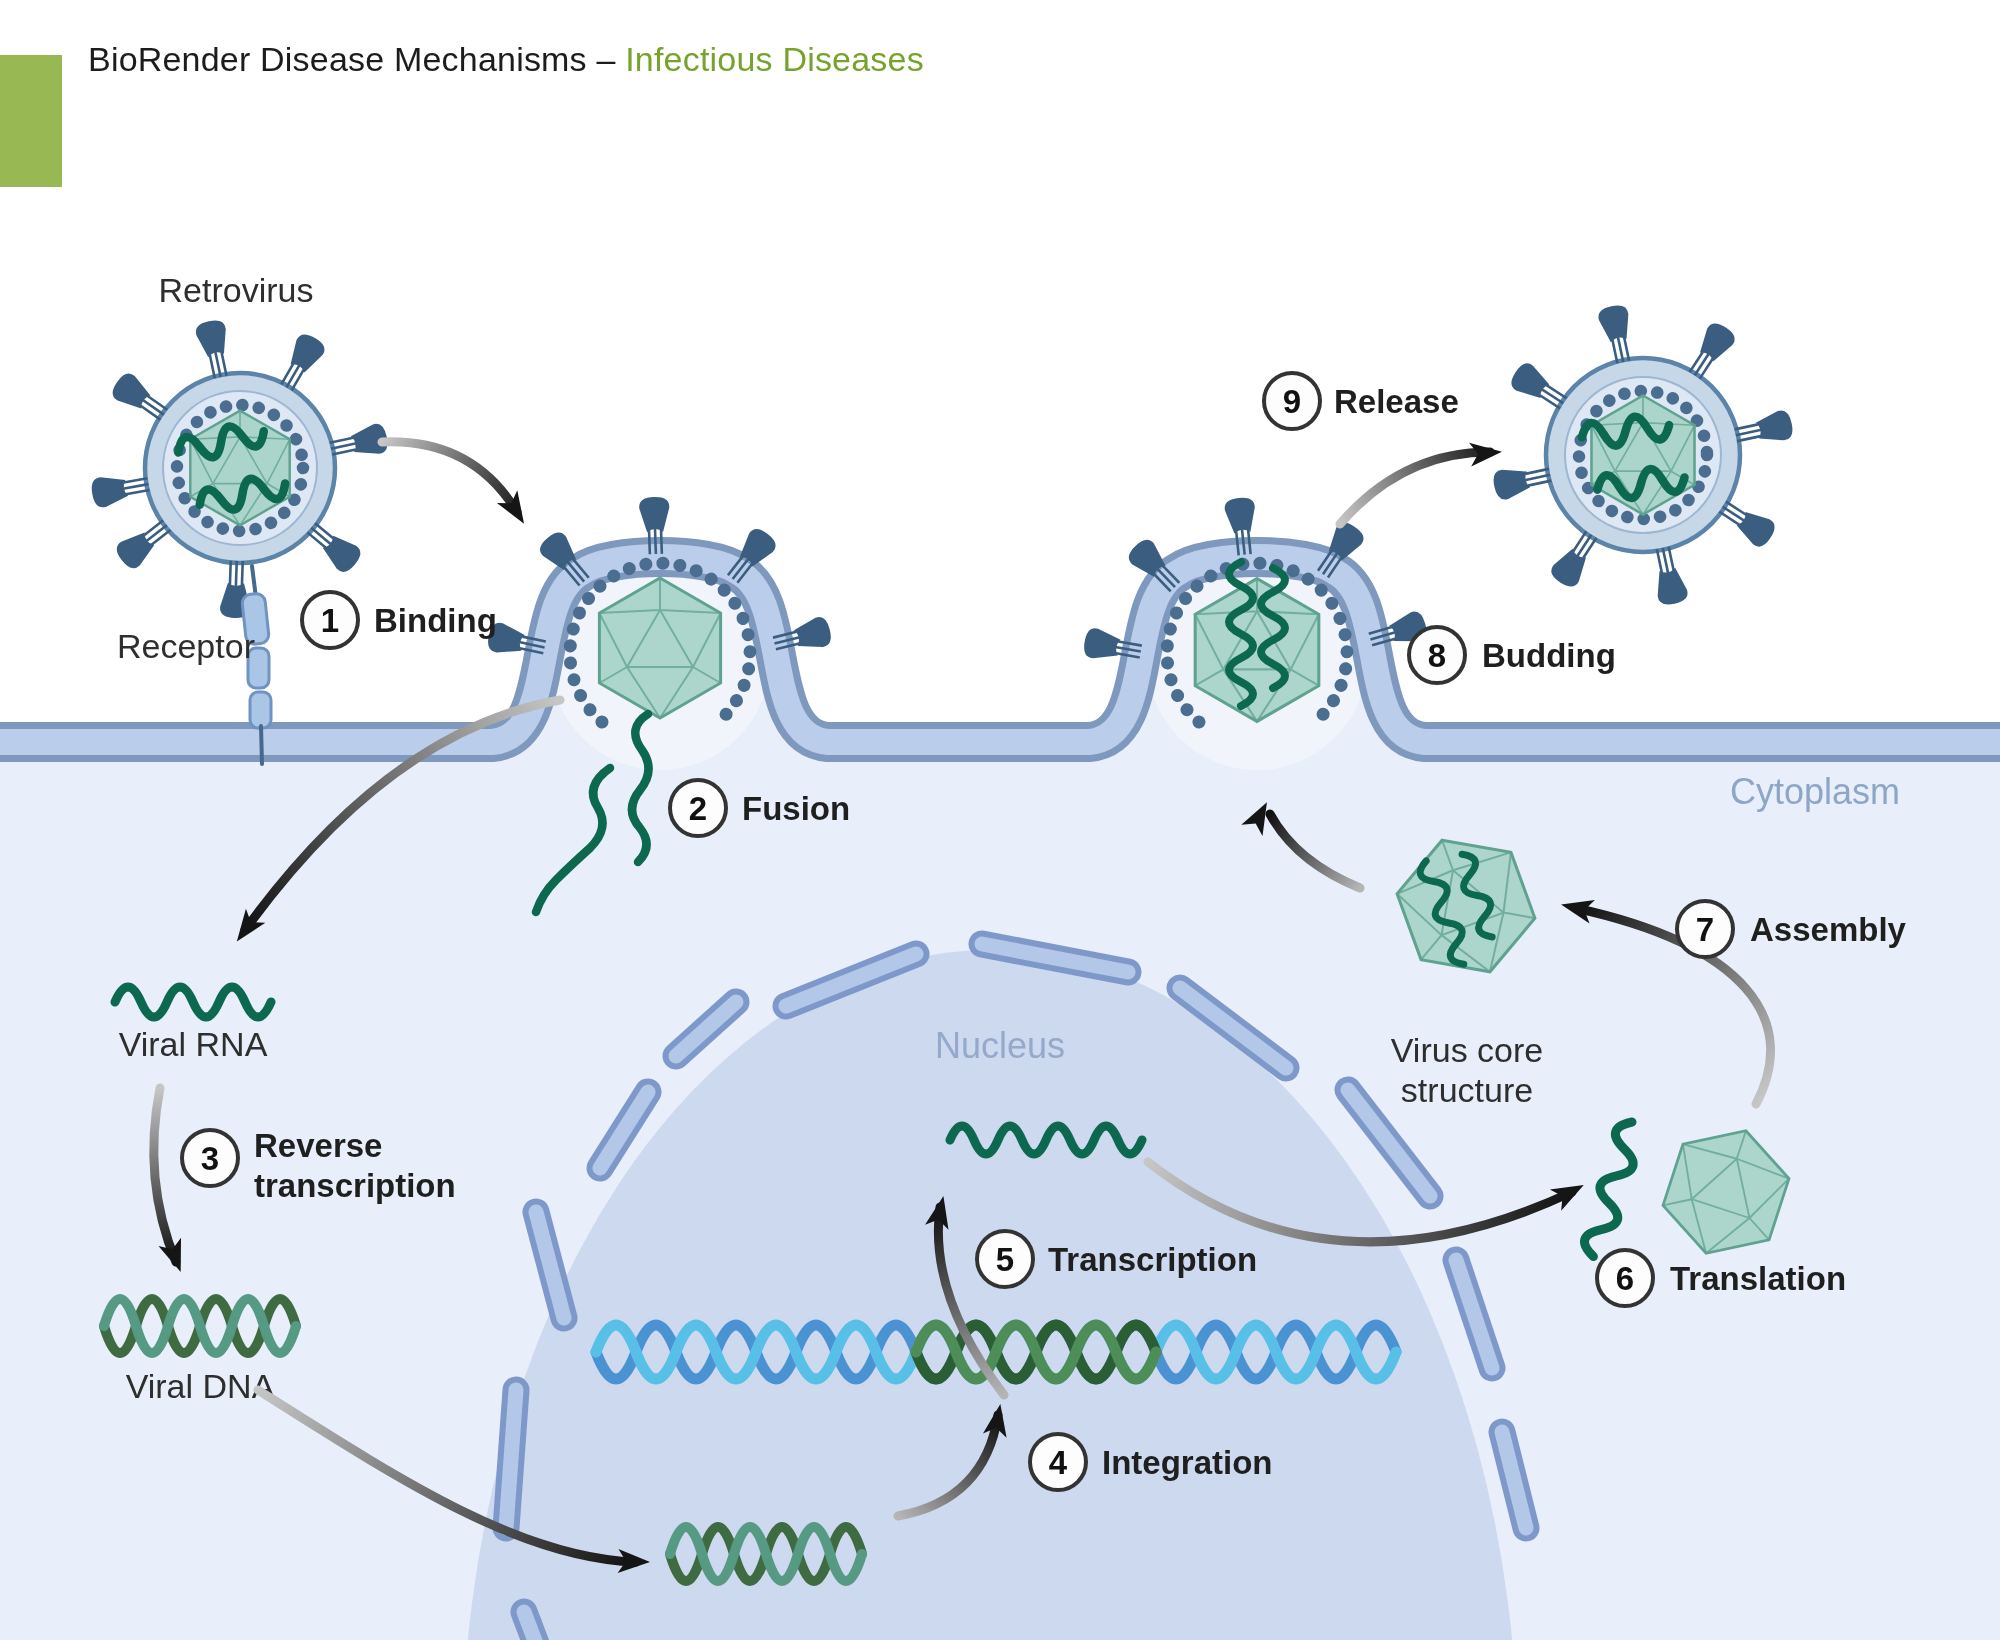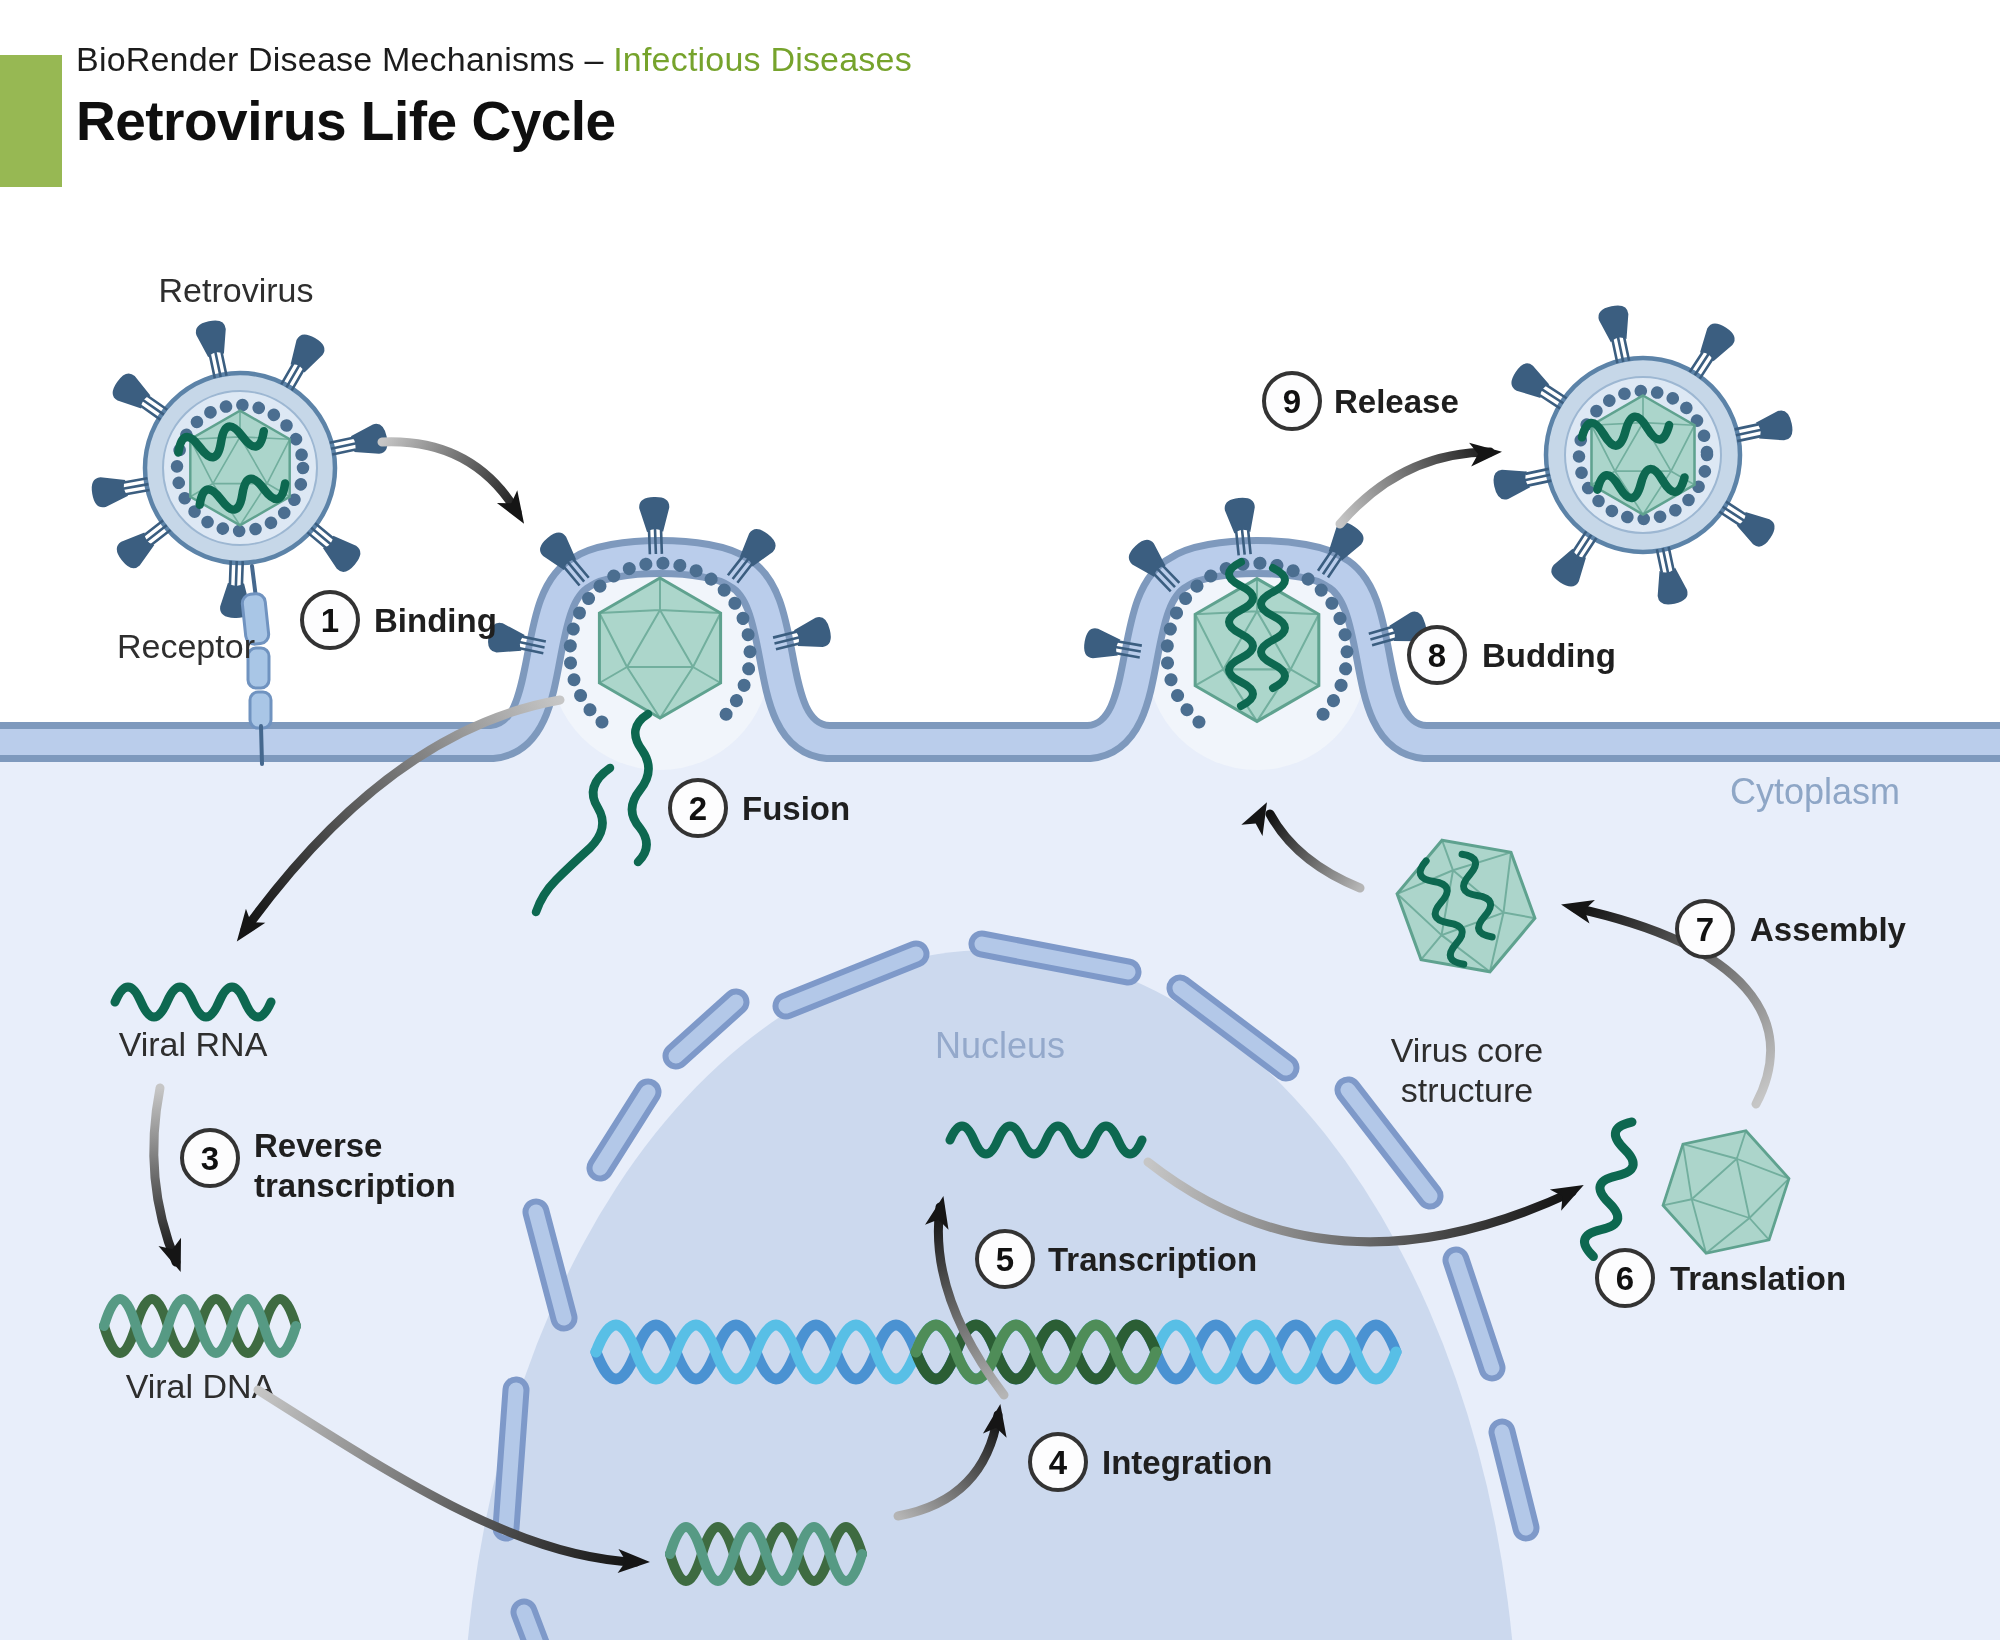--- a/index.html
+++ b/index.html
@@ -1,20 +1,20 @@
 <!DOCTYPE html>
 <html style="--accent_green: #97b853; --heading_green: #76a32c; --membrane_edge: #7e99bd; --membrane_fill: #bacdeb; --cytoplasm: #e8eefa; --nucleus_fill: #ccd9ee; --nucleus_rim_fill: #b3c8e8; --nucleus_rim_edge: #7e99c9; --nucleus_text: #94a9cb; --cytoplasm_text: #8ea6c6; --spike: #3b5e80; --envelope_fill: #c6d7e8; --envelope_edge: #5c83a8; --envelope_inner: #dde8f4; --dots: #4b6e90; --capsid_fill: #a7d3c7; --capsid_edge: #5fa28f; --rna: #0d6850; --dna_green_light: #569a84; --dna_green_dark: #3e6b41; --host_dna_light: #58bfe6; --host_dna_dark: #4a92d2; --host_green_light: #4f8d58; --host_green_dark: #2b5e34;"><head>
 <meta charset="utf-8">
 <style>
   html,body{margin:0;padding:0;background:#fff;}
   #canvas{position:relative;width:2000px;height:1640px;overflow:hidden;background:#fff;
           font-family:"Liberation Sans",sans-serif;}
   
   .accent-bar{position:absolute;left:0;top:55px;width:62px;height:132px;background:var(--accent_green);}
-  .header-text{position:absolute;left:76px;top:40px;}
+  .header-text{position:absolute;left:88px;top:40px;}
   .series-line{font-size:34px;color:#1c1c1c;letter-spacing:.2px;}
   .series-line .green{color:var(--heading_green);}
   .doc-title{font-size:55px;font-weight:700;color:#0f0f0f;margin-top:10px;letter-spacing:-0.5px;}
   
   svg#scene{position:absolute;left:0;top:0;}
   .cyt{fill:var(--cytoplasm);}
   .nuc{fill:var(--nucleus_fill);}
   .rim-edge{fill:none;stroke:var(--nucleus_rim_edge);stroke-width:27;stroke-linecap:round;}
   .rim-fill{fill:none;stroke:var(--nucleus_rim_fill);stroke-width:15;stroke-linecap:round;}
   .mem-edge{fill:none;stroke:var(--membrane_edge);stroke-width:40;stroke-linejoin:round;}
@@ -44,21 +44,20 @@
   .step-label{font:700 33px "Liberation Sans",sans-serif;fill:#1f1f1f;}
 </style>
 </head>
 <body>
 
 <div id="canvas">
 
   <div class="accent-bar"></div>
   <div class="header-text">
     <div class="series-line"><span>BioRender Disease Mechanisms – </span><span class="green">Infectious Diseases</span></div>
-    <div class="doc-title">Retrovirus Life Cycle</div>
   </div>
 
   <svg id="scene" width="2000" height="1640" viewBox="0 0 2000 1640">
     <defs>
       <g id="spike">
         <path class="spike-stem" d="M-6,0 L-6,-24 M0,0 L0,-26 M6,0 L6,-24"></path>
         <path class="spike-head" d="M-8,-22 L-15,-46 Q-16,-57 0,-57 Q16,-57 15,-46 L8,-22 Q0,-28 -8,-22 Z"></path>
       </g>
       <g id="capsid">
         <polygon class="cap-fill" points="0,-70 60.6,-35 60.6,35 0,70 -60.6,35 -60.6,-35"></polygon>

